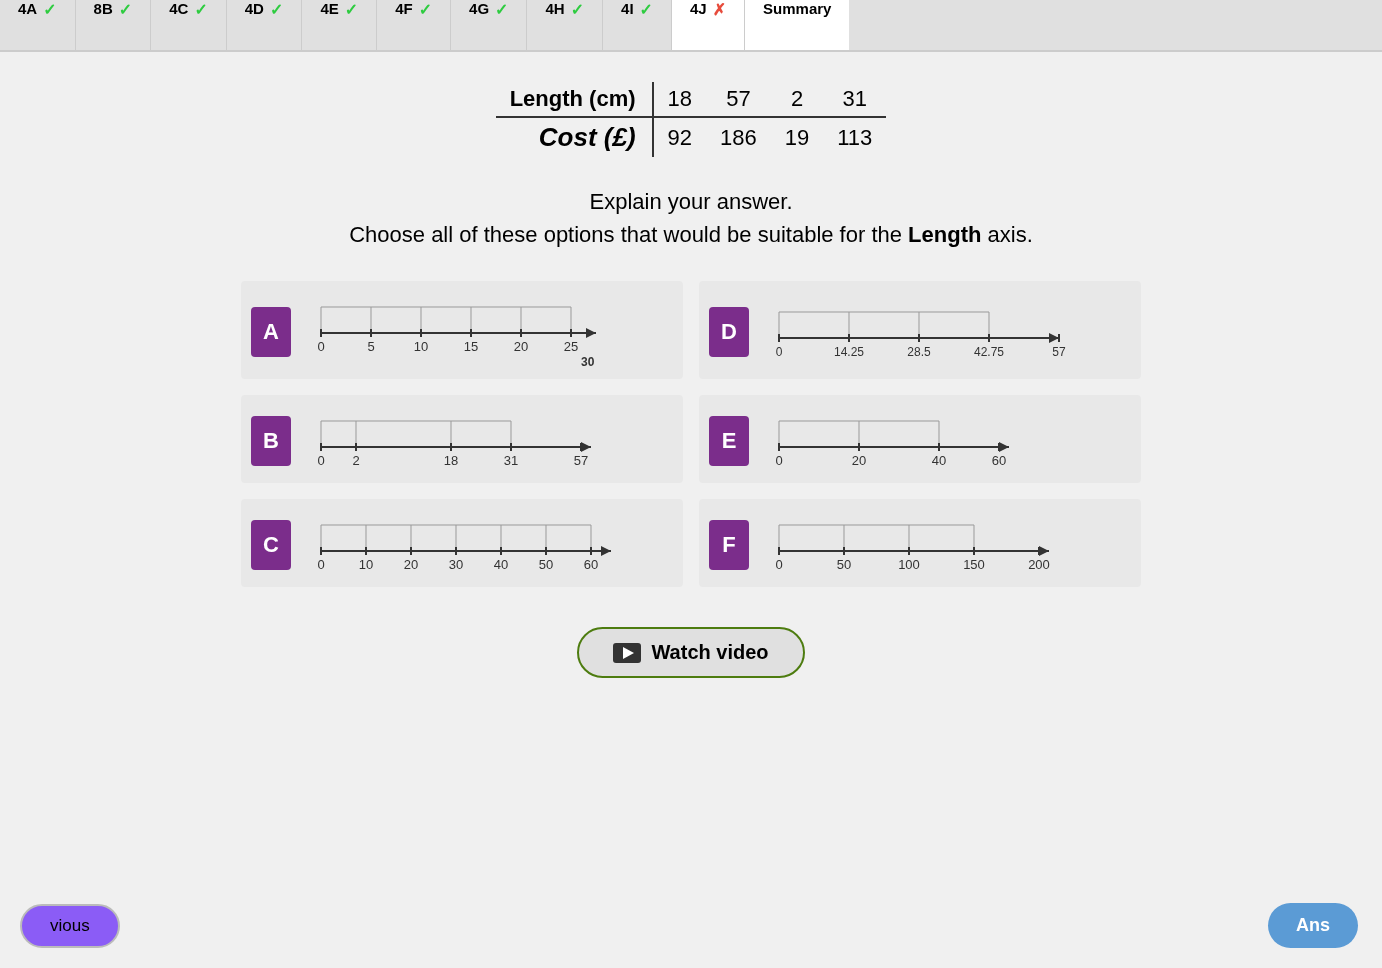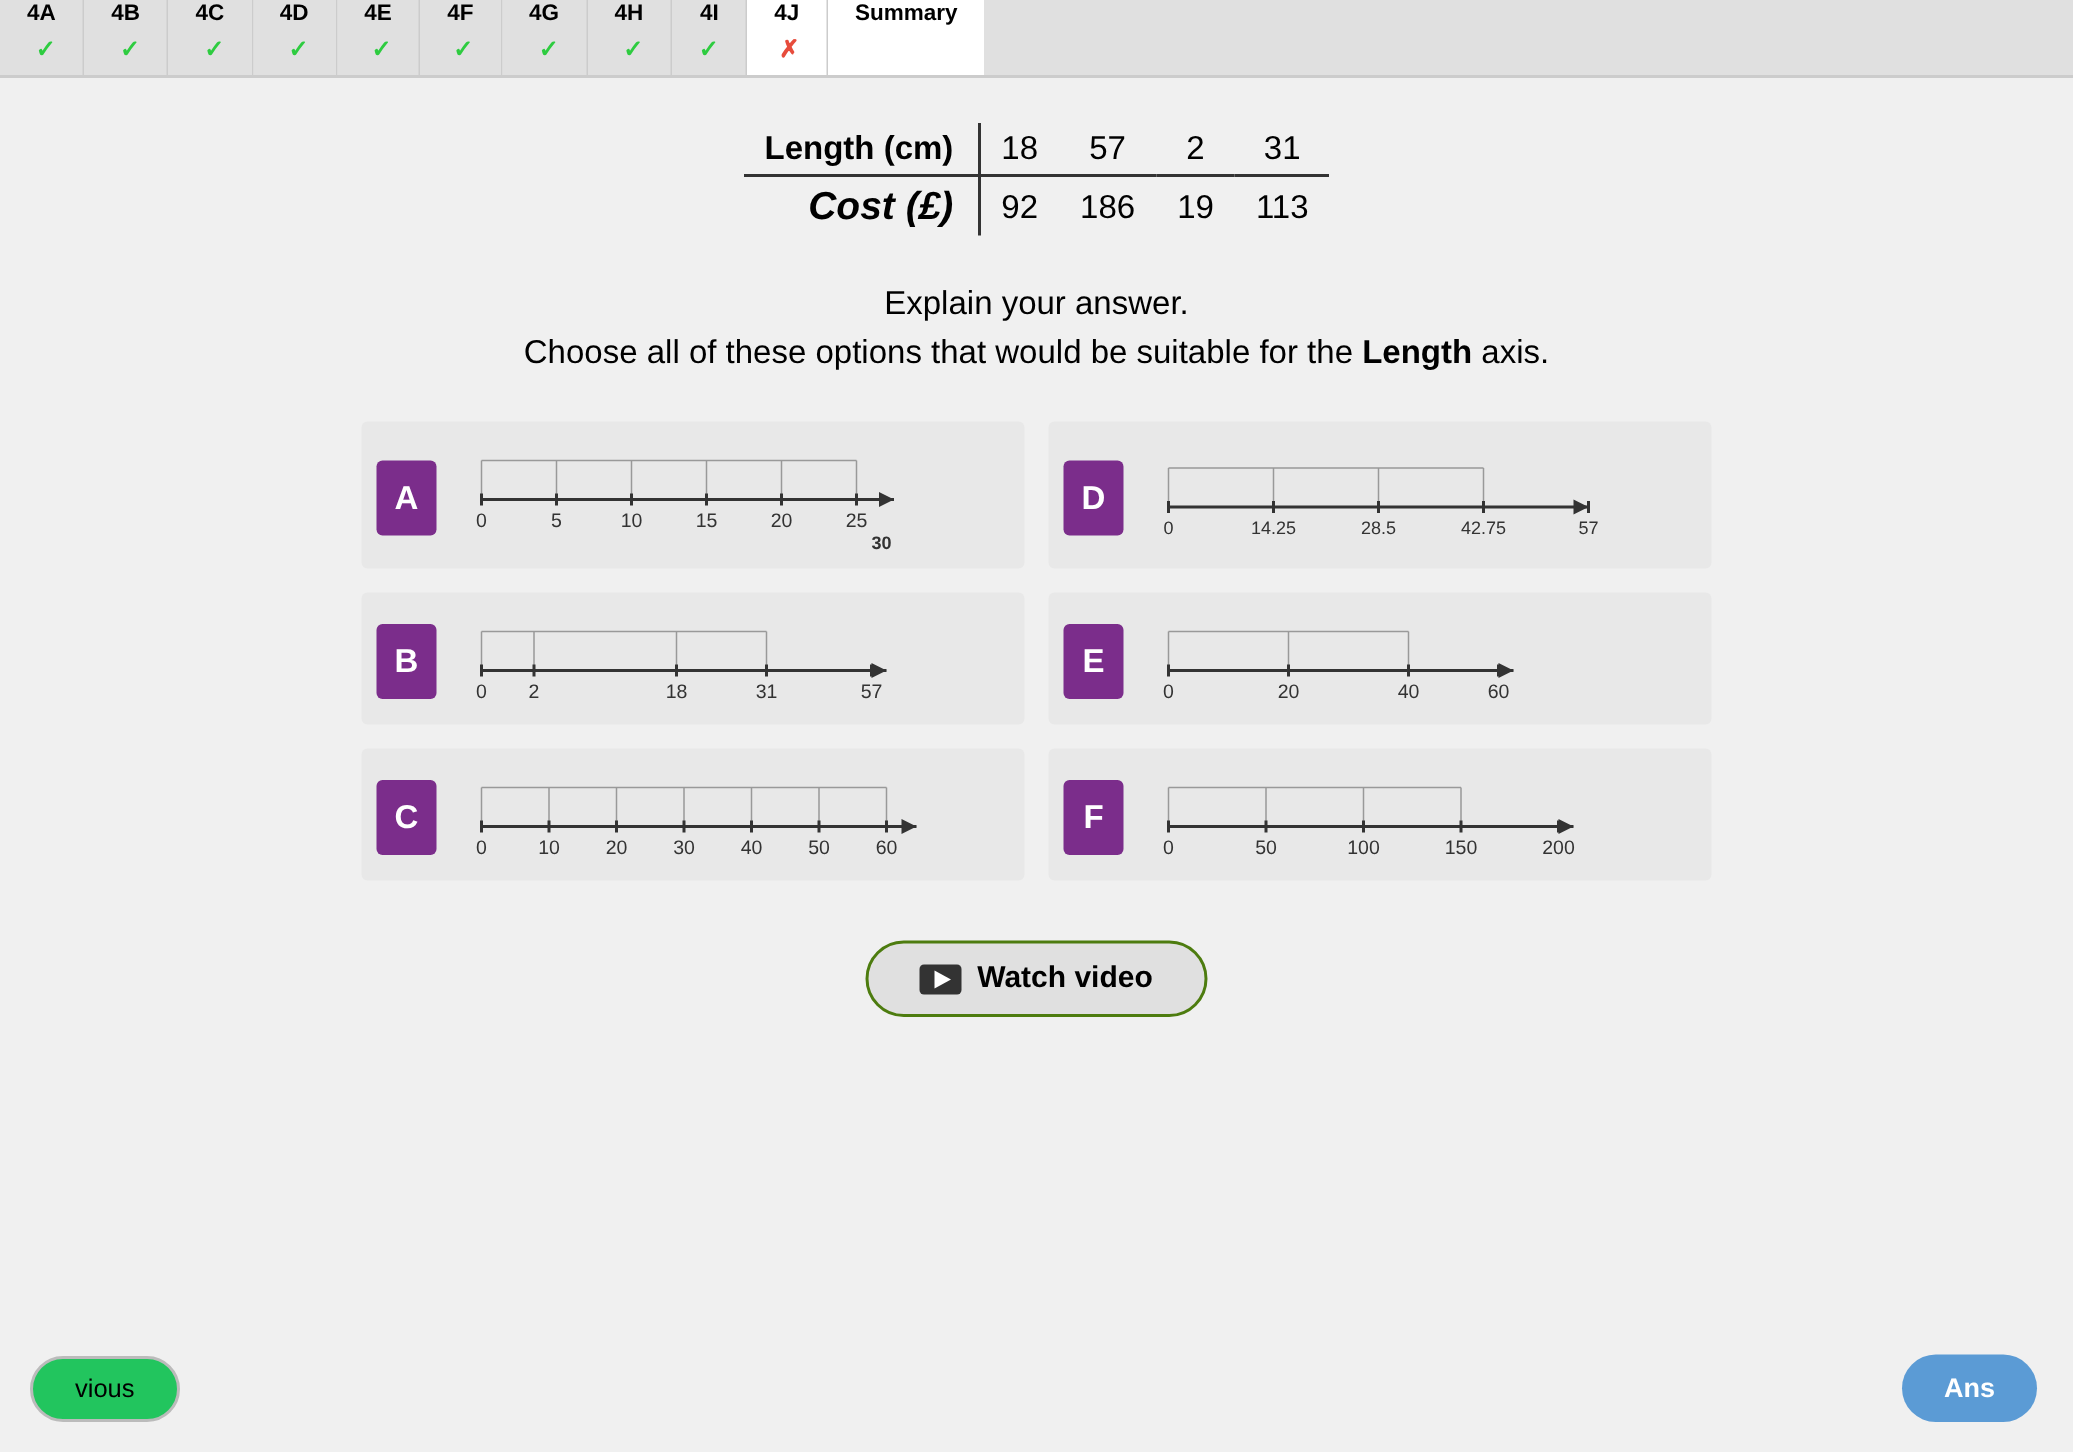--- a/index.html
+++ b/index.html
@@ -16,29 +16,28 @@
     .top-nav {
       display: flex;
       align-items: stretch;
       background: #e8e8e8;
       border-bottom: 2px solid #ccc;
       height: 52px;
       padding: 0;
     }
     .nav-item {
       display: flex;
-      align-items: flex-end;
+      align-items: flex-start;
       padding: 0 18px;
       font-size: 15px;
       font-weight: 600;
       cursor: pointer;
       border-right: 1px solid #ccc;
       gap: 6px;
       background: #e0e0e0;
-      flex-direction: column;
     }
     .nav-item .check {
       color: #2ecc40;
       font-size: 16px;
     }
     .nav-item.active-x {
       background: #fff;
       border-bottom: none;
     }
     .nav-item.active-x .x-mark {
@@ -188,38 +187,38 @@
       font-weight: 600;
       cursor: pointer;
       border: none;
     }
 
     
     .prev-button {
       position: absolute;
       bottom: 20px;
       left: 20px;
-      background: #22c55e;
+      background: #8b5cf6;
       border: 2px solid #bbb;
       border-radius: 30px;
       padding: 10px 28px;
       font-size: 17px;
       cursor: pointer;
     }
   </style>
 </head>
 <body>
 
 <div class="top-nav">
   <div class="nav-item">
     <span>4A</span>
     <span class="check">✓</span>
   </div>
   <div class="nav-item">
-    <span>4B</span>
+    <span>8B</span>
     <span class="check">✓</span>
   </div>
   <div class="nav-item">
     <span>4C</span>
     <span class="check">✓</span>
   </div>
   <div class="nav-item">
     <span>4D</span>
     <span class="check">✓</span>
   </div>

